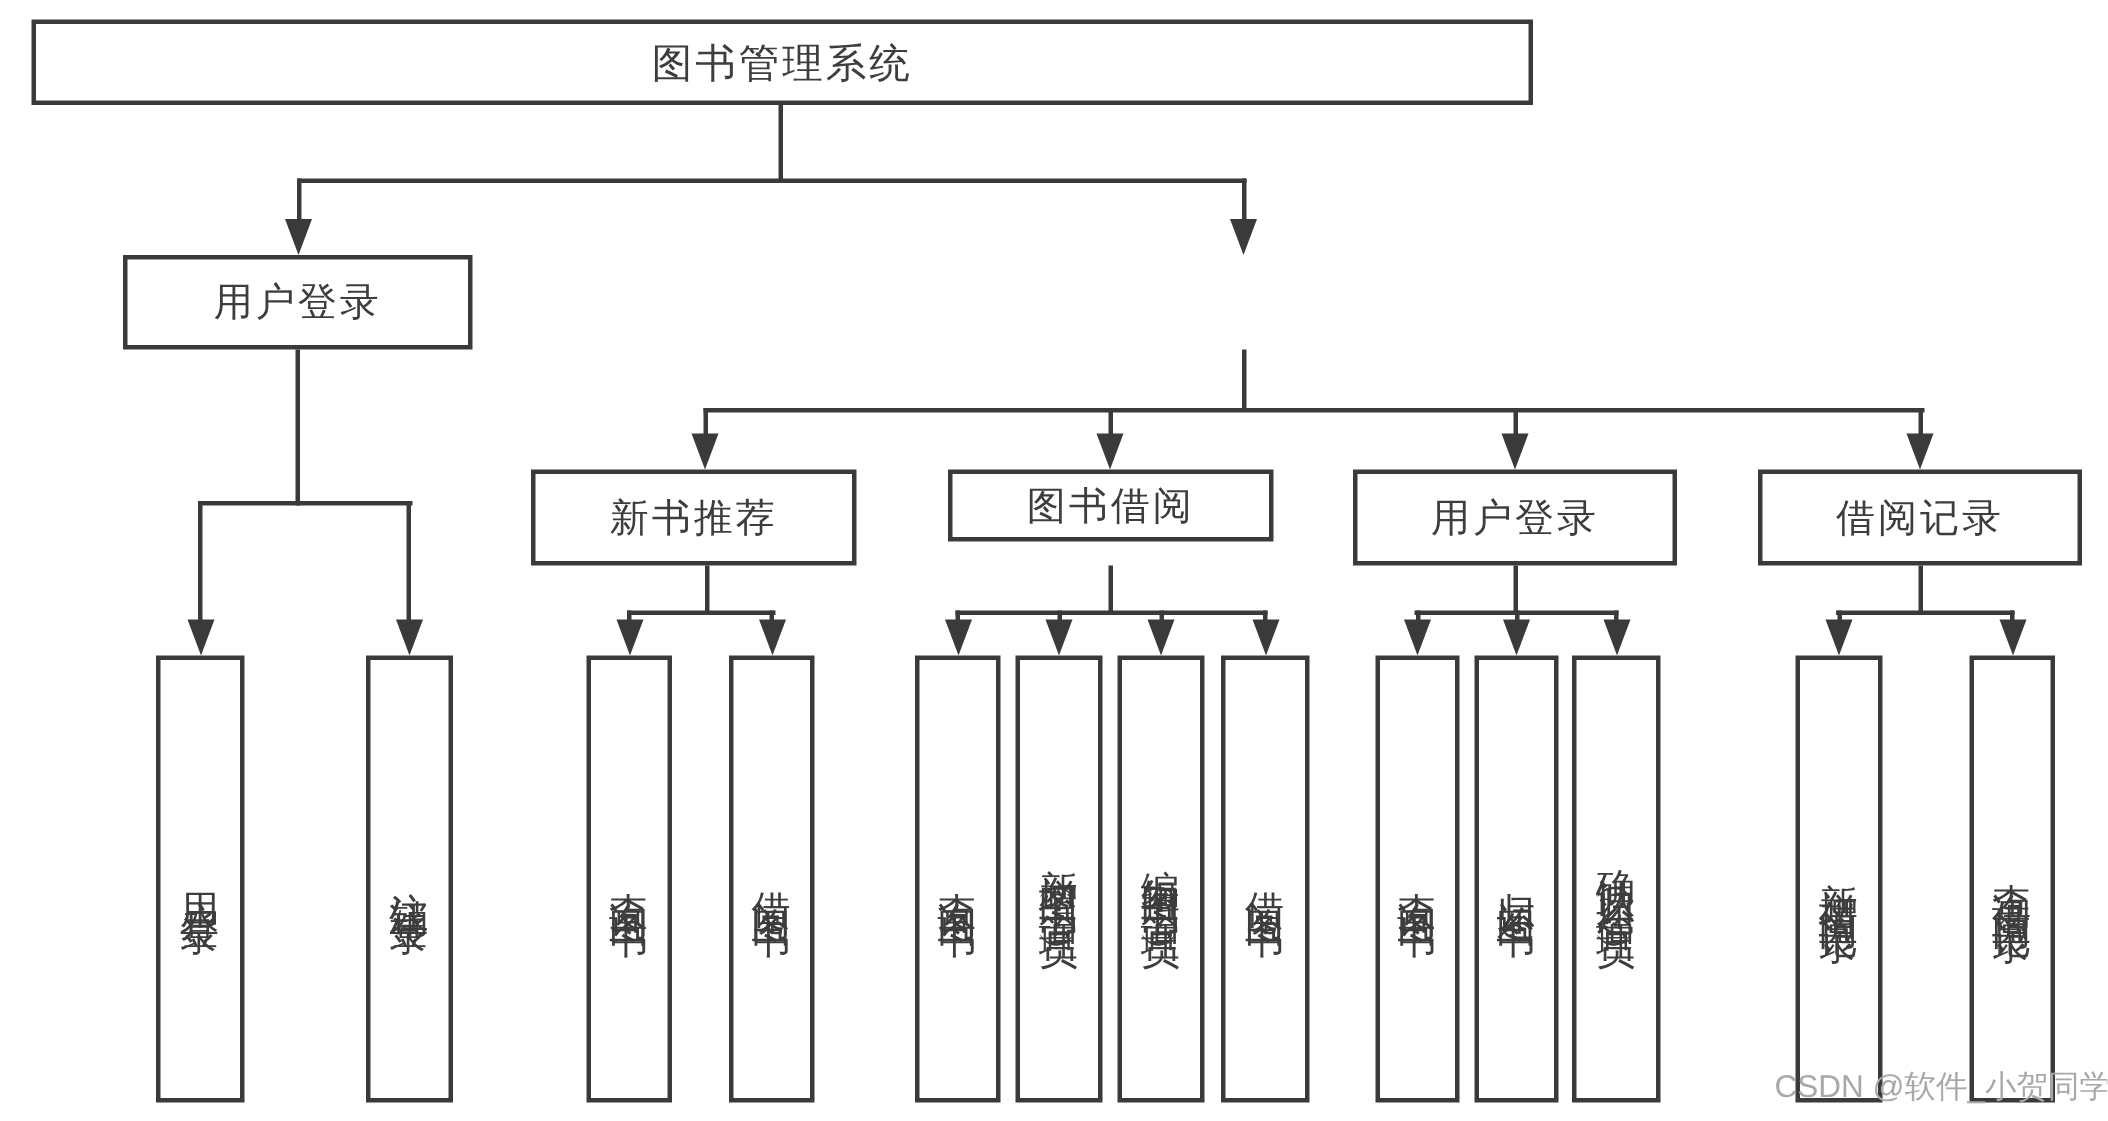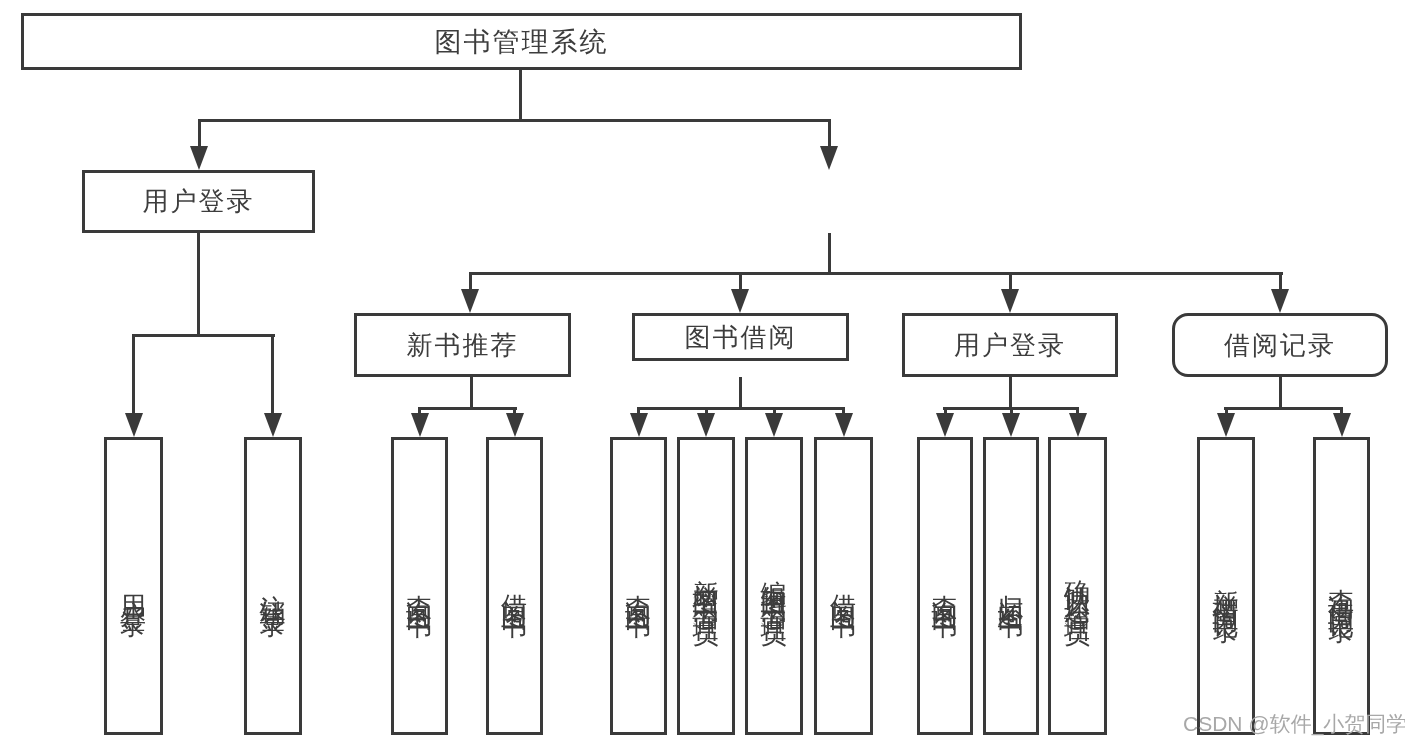--- a/index.html
+++ b/index.html
@@ -78,21 +78,21 @@
   <div class="line" style="left:1009px; top:272px; width:3px; height:20px;"></div>
   <div class="line" style="left:1279px; top:272px; width:3px; height:20px;"></div>
   <div class="tri" style="left:461px; top:289px;"></div>
   <div class="tri" style="left:731px; top:289px;"></div>
   <div class="tri" style="left:1001px; top:289px;"></div>
   <div class="tri" style="left:1271px; top:289px;"></div>
 
   <div class="box hbox" style="left:354px; top:313px; width:217px; height:64px;">新书推荐</div>
   <div class="box hbox" style="left:632px; top:313px; width:217px; height:48px;">图书借阅</div>
   <div class="box hbox" style="left:902px; top:313px; width:216px; height:64px;">用户登录</div>
-  <div class="box hbox" style="left:1172px; top:313px; width:216px; height:64px;border-radius:16px;">借阅记录</div>
+  <div class="box hbox" style="left:1172px; top:313px; width:216px; height:64px;">借阅记录</div>
 
   <div class="line" style="left:470px; top:377px; width:3px; height:33px;"></div>
   <div class="line" style="left:739px; top:377px; width:3px; height:33px;"></div>
   <div class="line" style="left:1009px; top:377px; width:3px; height:33px;"></div>
   <div class="line" style="left:1279px; top:377px; width:3px; height:33px;"></div>
 
   <div class="line" style="left:418px; top:407px; width:99px; height:3px;"></div>
   <div class="line" style="left:637px; top:407px; width:208px; height:3px;"></div>
   <div class="line" style="left:943px; top:407px; width:136px; height:3px;"></div>
   <div class="line" style="left:1224px; top:407px; width:119px; height:3px;"></div>

